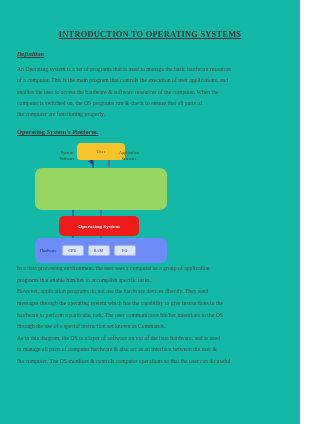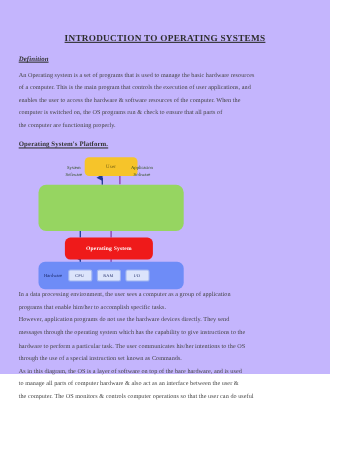--- a/index.html
+++ b/index.html
@@ -10,22 +10,22 @@
   body {
     width: 300px;
     height: 424px;
     overflow: hidden;
     font-family: "Liberation Serif", serif;
     color: #3a3a3a;
     position: relative;
   }
   .page {
     width: 300px;
-    height: 340px;
-    background: #c4b5fd;
+    height: 424px;
+    background: #14b8a6;
     box-sizing: border-box;
     padding: 30px 17px 6px 17px;
     position: relative;
   }
   .doc-title {
     text-align: center;
     font-weight: bold;
     font-size: 8.4px;
     letter-spacing: 0.25px;
     text-decoration: underline;

